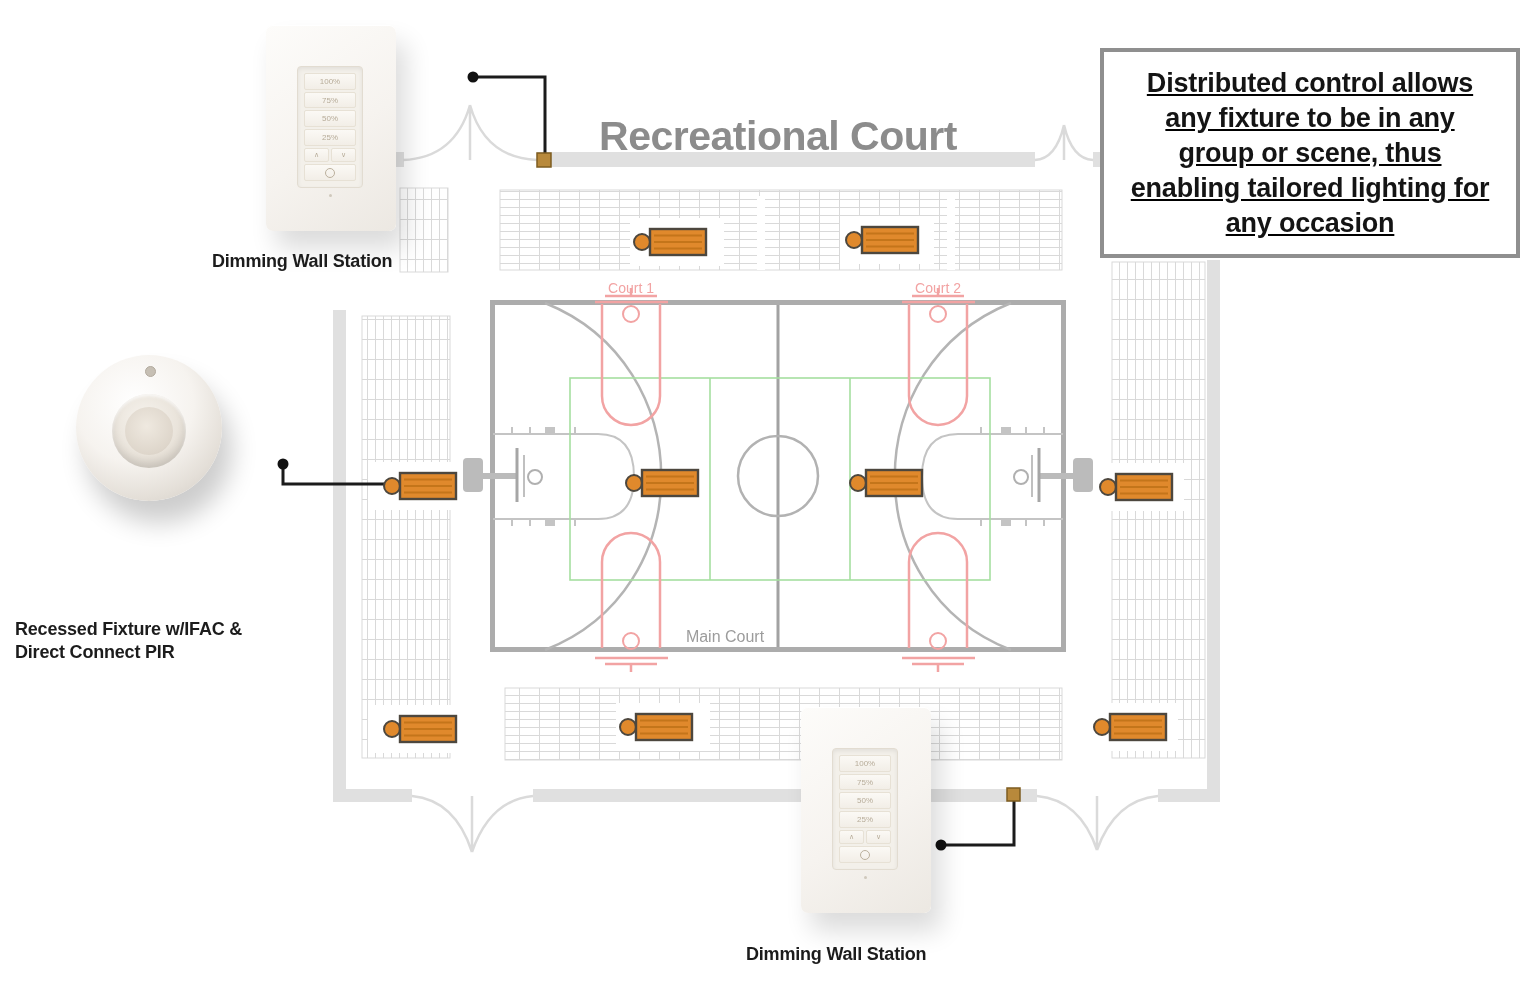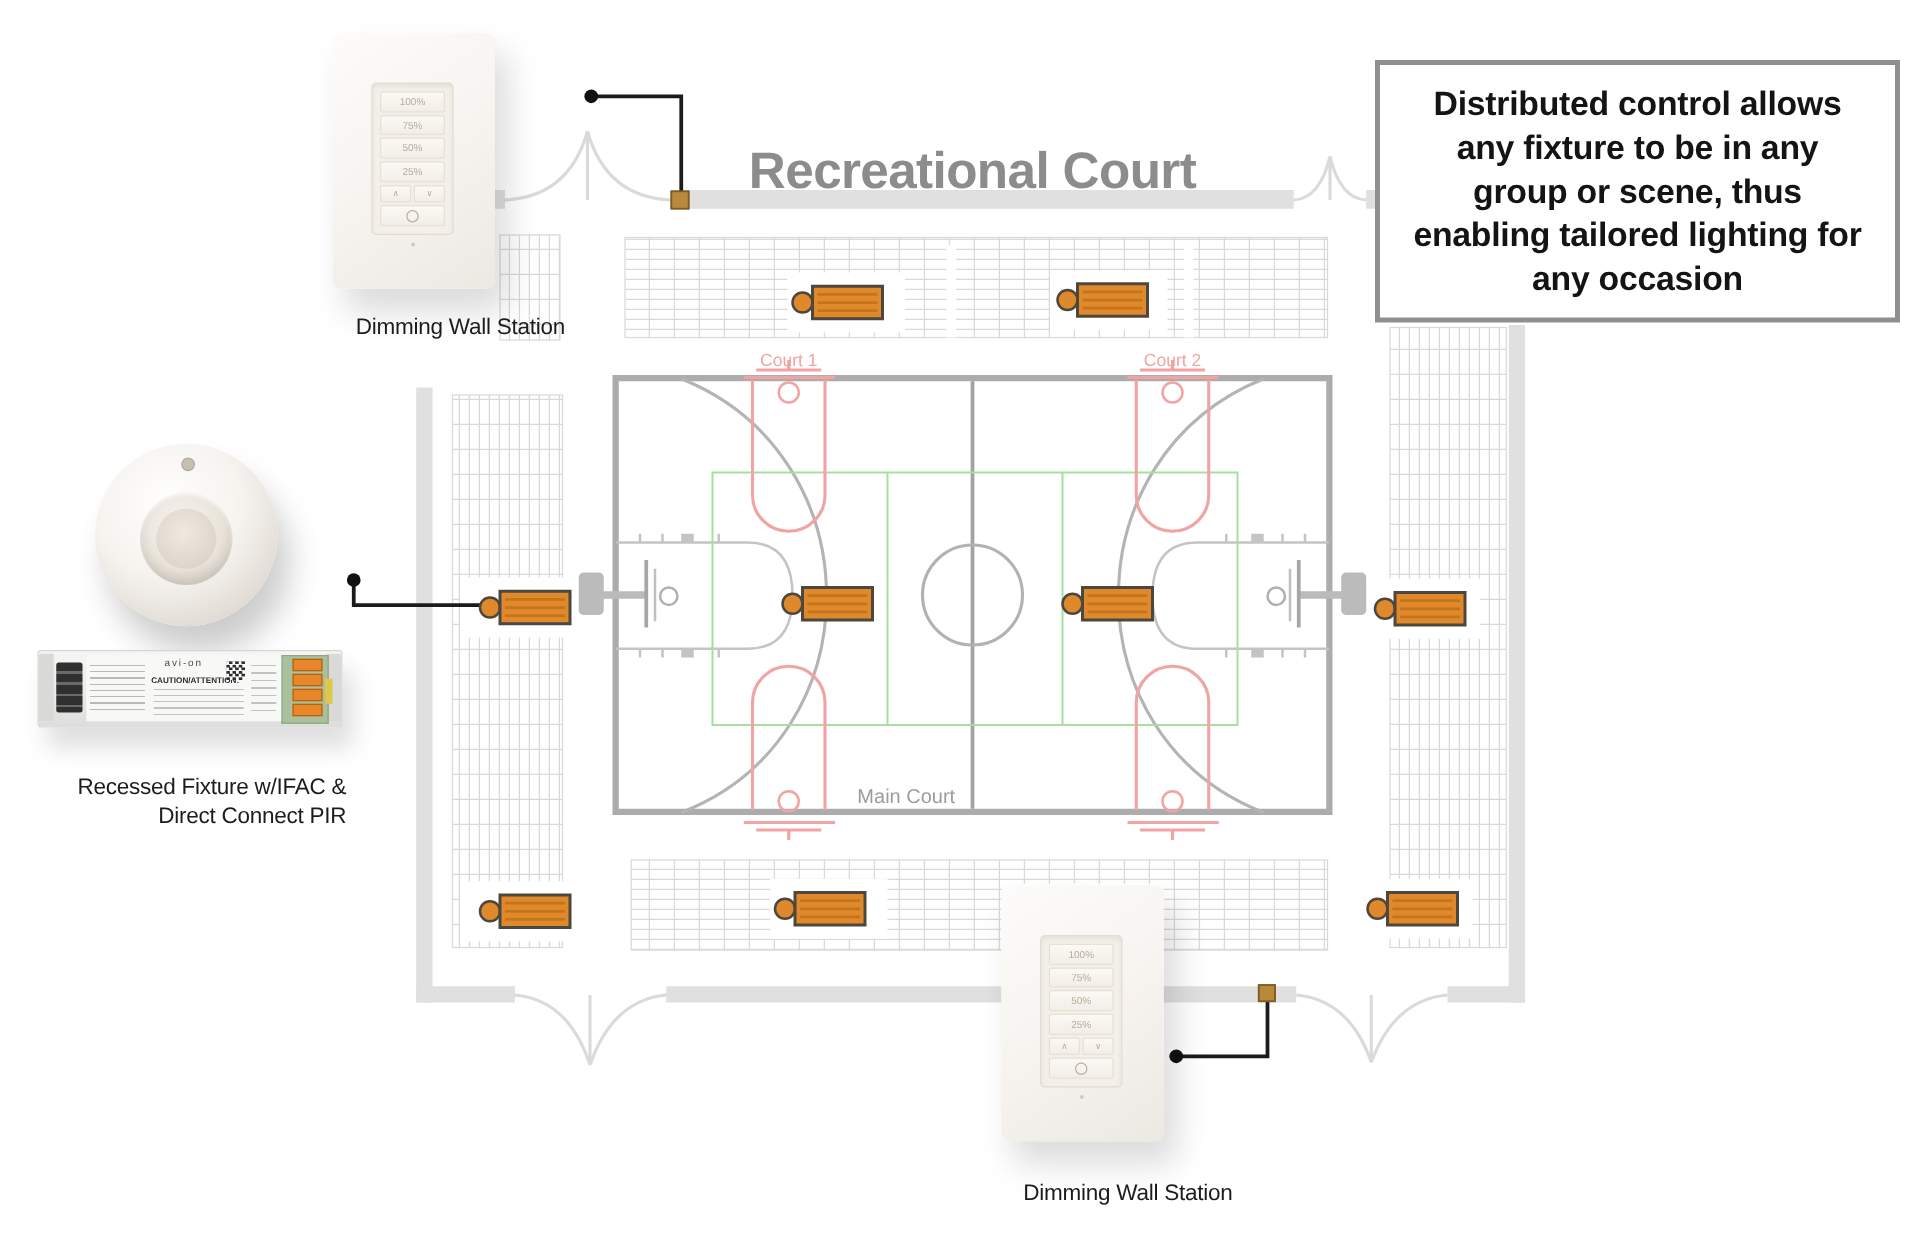--- a/index.html
+++ b/index.html
@@ -3,41 +3,41 @@
 <meta charset="utf-8">
 <style>
   html,body{margin:0;padding:0;background:#fff;}
   body{font-family:"Liberation Sans","DejaVu Sans",sans-serif;}
   .canvas{position:relative;width:1536px;height:991px;background:#fff;overflow:hidden;}
   .plan{position:absolute;left:0;top:0;}
 
   
   .callout{position:absolute;left:1100px;top:48px;width:420px;height:210px;box-sizing:border-box;
     border:4px solid #8f8f8f;background:#fff;display:flex;align-items:center;justify-content:center;
-    padding:8px 22px;}
+    padding:8px 22px;text-decoration:underline;}
   .callout-text{font-size:27px;line-height:35px;font-weight:600;color:#141414;text-align:center;letter-spacing:-0.2px;}
 
   
   .station{position:absolute;width:130px;height:206px;border-radius:7px;
     background:linear-gradient(145deg,#fdfcfa 0%,#f6f3ef 55%,#ecE8e2 100%);
     box-shadow:10px 18px 26px rgba(0,0,0,0.14), inset 0 1px 0 #fff;}
   .station-a{left:266px;top:25px;}
   .station-b{left:801px;top:707px;}
   .bezel{position:absolute;left:31px;top:41px;width:66px;height:122px;box-sizing:border-box;
     background:#f3f0ea;border:1px solid #e2dcd1;border-radius:4px;
     box-shadow:inset 0 2px 4px rgba(0,0,0,0.07);padding:6px;display:flex;flex-direction:column;gap:2px;}
   .btn{flex:1;background:linear-gradient(#fbf9f5,#f2eee7);border:1px solid #e7e1d5;border-radius:2px;
     color:#b7ac99;font-size:8px;display:flex;align-items:center;justify-content:center;}
   .btn-split{flex:1;display:flex;gap:2px;}
   .btn-split .btn{font-size:7px;}
   .power-ring{width:8px;height:8px;border:1.5px solid #bbb09d;border-radius:50%;}
   .station-dot{position:absolute;left:63px;bottom:34px;width:3px;height:3px;border-radius:50%;background:#cfc8bc;}
 
   
-  .caption{position:absolute;font-weight:normal;font-size:18px;color:#1c1c1c;text-align:right;letter-spacing:-0.2px;}
+  .caption{position:absolute;font-weight:bold;font-size:18px;color:#1c1c1c;text-align:left;letter-spacing:-0.2px;}
   .cap-a{left:212px;top:251px;width:240px;}
   .cap-b{left:746px;top:944px;width:240px;}
   .cap-sensor{left:15px;top:618px;width:262px;line-height:23px;}
 
   
   .sensor{position:absolute;left:76px;top:355px;width:146px;height:146px;border-radius:50%;
     background:radial-gradient(circle at 40% 33%,#ffffff 0%,#f6f3ef 45%,#e4dfd8 72%,#ccc6bf 100%);
     box-shadow:10px 22px 26px rgba(0,0,0,0.20);}
   .sensor-dome{position:absolute;left:36px;top:39px;width:74px;height:74px;border-radius:50%;
     background:radial-gradient(circle at 44% 36%,#f7f4ef 0%,#e9e3da 55%,#d0c9bf 100%);
@@ -226,41 +226,20 @@
         </div>
     </div>
     <div class="station-dot"></div>
   </div>
   <div class="caption cap-a">Dimming Wall Station</div>
 
   <div class="sensor">
     <div class="sensor-led"></div>
     <div class="sensor-dome"></div>
   </div>
-  <div class="driver">
-    <div class="drv-endL"></div>
-    <div class="drv-endR"></div>
-    <div class="drv-pcb"></div>
-    <div class="drv-terms">
-      <div class="drv-term"></div>
-        <div class="drv-term"></div>
-        <div class="drv-term"></div>
-        <div class="drv-term"></div>
-    </div>
-    <div class="drv-yellow"></div>
-    <div class="drv-block"></div>
-    <div class="drv-label">
-      <div class="drv-brand">avi-on</div>
-      <div class="drv-caution">CAUTION/ATTENTION:</div>
-      <div class="drv-lines1"></div>
-      <div class="drv-lines2"></div>
-      <div class="drv-lines3"></div>
-      <div class="drv-qr"></div>
-    </div>
-  </div>
   <div class="caption cap-sensor">
     <div>Recessed Fixture w/IFAC &amp;</div>
     <div>Direct Connect PIR</div>
   </div>
 
   <div class="station station-b">
     <div class="bezel">
       <div class="btn">100%</div>
       <div class="btn">75%</div>
       <div class="btn">50%</div>

